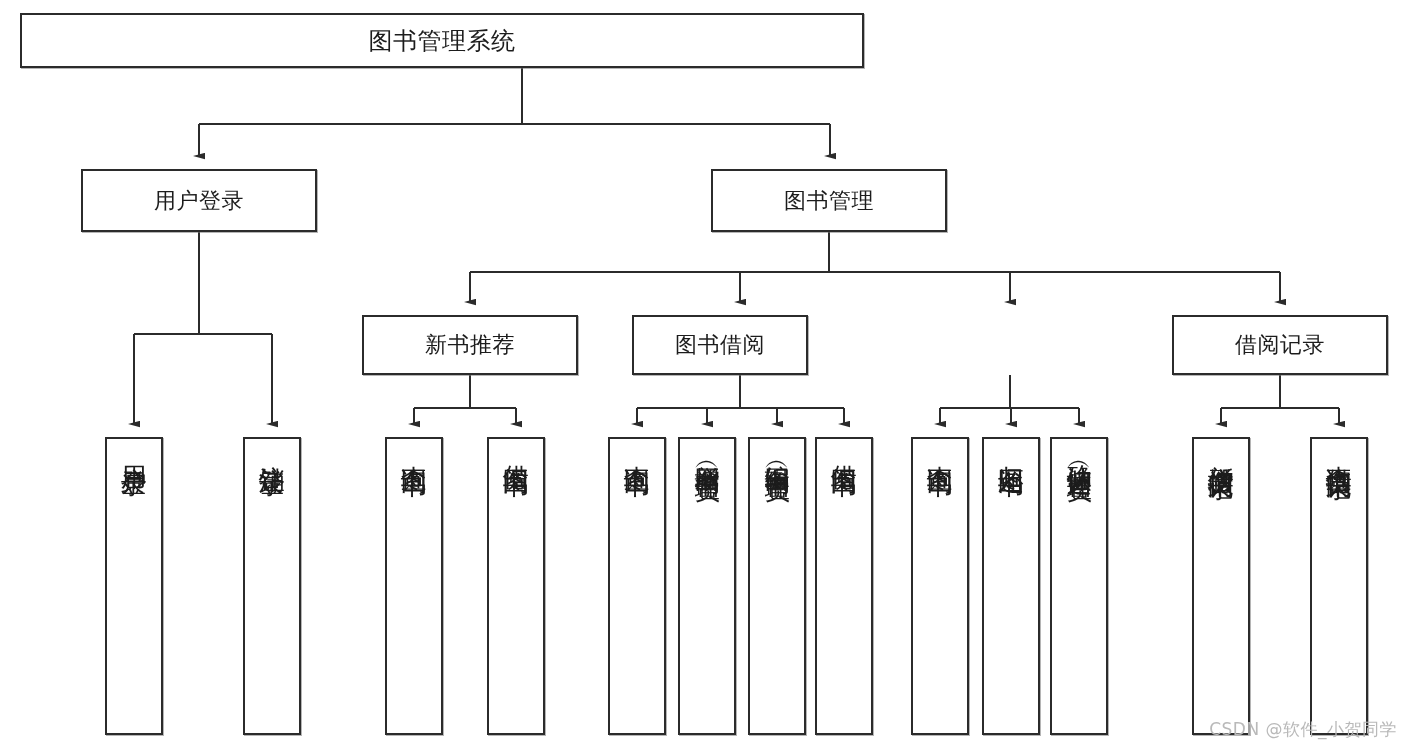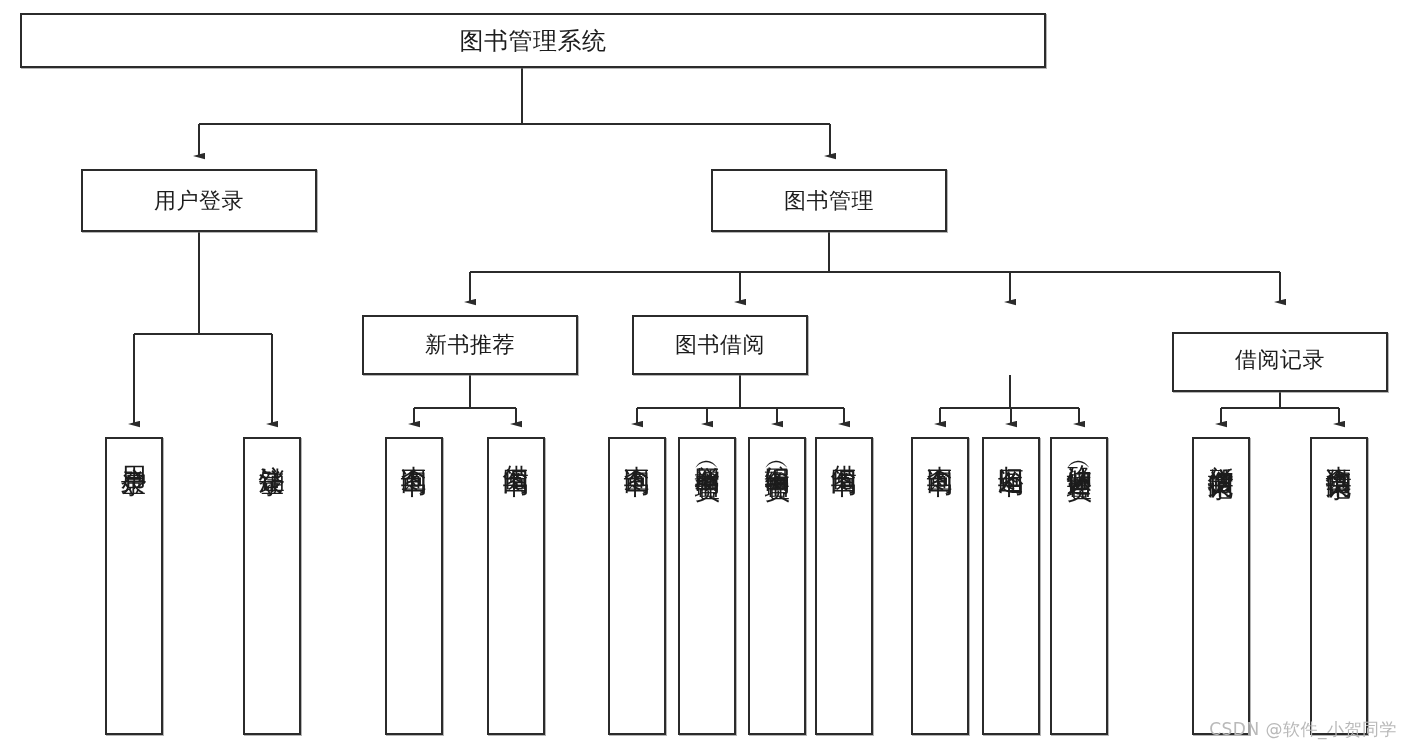--- a/index.html
+++ b/index.html
@@ -111,38 +111,38 @@
       <path d="M1011,408 L1011,424" marker-end="url(#arrow)"></path>
       <path d="M1079,408 L1079,424" marker-end="url(#arrow)"></path>
 
       <path d="M1280,375 L1280,408"></path>
       <path d="M1221,408 L1339,408"></path>
       <path d="M1221,408 L1221,424" marker-end="url(#arrow)"></path>
       <path d="M1339,408 L1339,424" marker-end="url(#arrow)"></path>
     </g>
   </svg>
 
-  <div class="node h root" style="left: 20px; top: 13px; width: 1026px; height: 55px;">
+  <div class="node h root" style="left: 20px; top: 13px; width: 844px; height: 55px;">
     <span class="label">图书管理系统</span>
   </div>
 
   <div class="node h mid" style="left: 81px; top: 169px; width: 236px; height: 63px;">
     <span class="label">用户登录</span>
   </div>
   <div class="node h mid" style="left: 362px; top: 315px; width: 216px; height: 60px;">
     <span class="label">新书推荐</span>
   </div>
 
   <div class="node h mid" style="left: 711px; top: 169px; width: 236px; height: 63px;">
     <span class="label">图书管理</span>
   </div>
   <div class="node h mid" style="left: 632px; top: 315px; width: 176px; height: 60px;">
     <span class="label">图书借阅</span>
   </div>
-  <div class="node h mid" style="left: 1172px; top: 332px; width: 216px; height: 60px; font-family: Liberation Mono, monospace;">
+  <div class="node h mid" style="left: 1172px; top: 315px; width: 216px; height: 60px;">
     <span class="label">借阅记录</span>
   </div>
 
   <div class="node v" style="left: 105px; top: 437px; width: 58px; height: 298px;">
     <span class="label">用户登录</span>
   </div>
   <div class="node v" style="left: 243px; top: 437px; width: 58px; height: 298px;">
     <span class="label">注销登录</span>
   </div>
   <div class="node v" style="left: 385px; top: 437px; width: 58px; height: 298px;">

